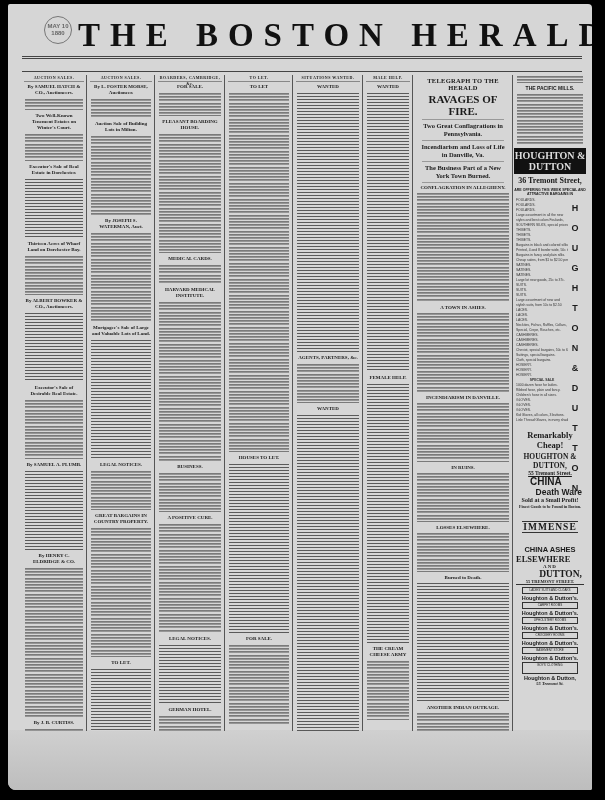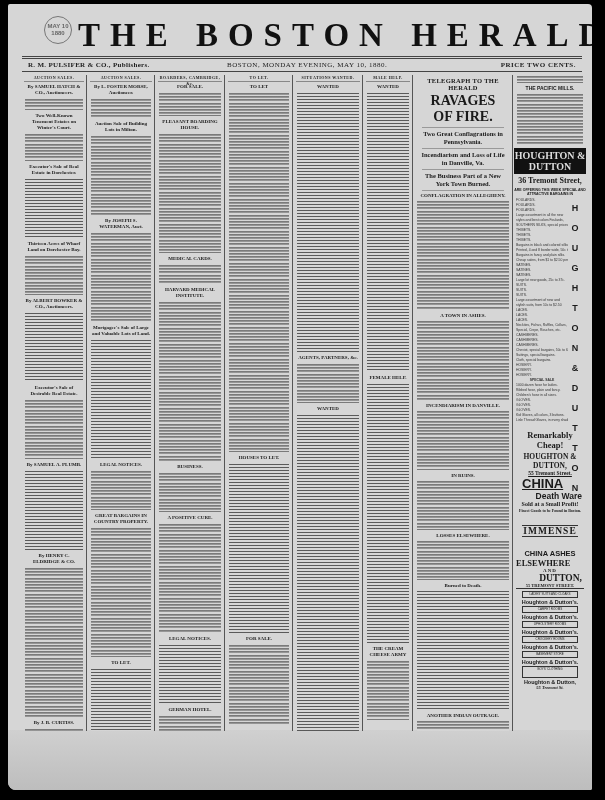--- a/index.html
+++ b/index.html
@@ -21,35 +21,35 @@
   .col{position:absolute;top:0;height:100%;overflow:hidden;border-right:1px solid #555;}
   .col:last-child{border-right:none;}
   .chead{font-size:4px;text-align:center;letter-spacing:0.5px;font-weight:bold;height:6px;line-height:6px;border-bottom:1px solid #888;margin:0 2px 2px;}
   .para{margin:0 3px 3px;}
   .para .hd{font-size:5px;font-weight:bold;text-align:center;line-height:6px;margin:2px 0;}
   .lines{height:var(--h,20px);
          background:repeating-linear-gradient(#d6d6d6 0 1px,#6a6a6a 1px 2px,#8a8a8a 2px 3px,#d6d6d6 3px 3.2px);opacity:.85;}
   .lines.dark{background:repeating-linear-gradient(#d6d6d6 0 1px,#444 1px 2.4px,#d6d6d6 2.4px 3px);}
   .sep{height:0;border-top:1px solid #999;margin:2px 8px;}
   .tele .title{font-size:6.5px;font-weight:bold;text-align:center;letter-spacing:.3px;margin:2px 0 1px;}
-  .tele .big{font-size:14px;font-weight:bold;text-align:center;margin:2px 8px;}
+  .tele .big{font-size:11px;font-weight:bold;text-align:center;margin:2px 8px;}
   .tele .sub{font-size:6.5px;font-weight:bold;text-align:center;line-height:8px;margin:2px 6px;}
   .tele .sub2{font-size:5px;font-weight:bold;text-align:center;margin:2px 0;}
   .ad{font-family:"Liberation Sans",sans-serif;}
   .ad .hdbig{background:#111;color:#ddd;font-family:"Liberation Serif",serif;font-weight:900;font-size:10px;text-align:center;padding:2px 0;margin:3px 0 2px;letter-spacing:0;}
   .ad .addr{font-family:"Liberation Serif",serif;font-weight:bold;font-size:8px;text-align:center;margin-bottom:3px;}
   .ad .small{font-size:3.5px;text-align:center;font-weight:bold;}
   .ad .list{position:relative;margin:2px 2px;}
   .ad .item{font-size:3.4px;line-height:5px;height:5px;white-space:nowrap;overflow:hidden;color:#333;}
   .ad .vert{position:absolute;right:2px;top:0;width:14px;text-align:center;font-weight:bold;font-size:9px;font-family:"Liberation Sans",sans-serif;}
   .ad .vert span{display:block;height:20px;line-height:20px;}
   .ad .rem{font-family:"Liberation Serif",serif;font-weight:900;font-size:8.5px;text-align:center;margin:2px 0;}
   .ad .hd2{font-family:"Liberation Serif",serif;font-weight:900;font-size:7.5px;text-align:center;}
   .ad .u{font-family:"Liberation Serif",serif;font-weight:bold;font-size:5.5px;text-align:center;text-decoration:underline;}
-  .ad .china{font-weight:900;font-size:13px;margin-left:8px;text-decoration:underline;}
+  .ad .china{font-weight:900;font-size:10px;margin-left:16px;}
   .ad .glass{font-weight:bold;font-size:8.5px;text-align:right;margin-right:4px;}
   .ad .sold{font-family:"Liberation Serif",serif;font-weight:bold;font-size:6px;text-align:center;}
   .ad .finest{font-family:"Liberation Serif",serif;font-weight:bold;font-size:4px;text-align:center;margin:1px 0;}
   .ad .immense{font-family:"Liberation Serif",serif;font-weight:900;font-size:9.5px;text-align:center;border-top:1px solid #333;border-bottom:1px solid #333;margin:12px 8px;letter-spacing:1px;}
   .ad .chinaware{font-weight:900;font-size:7.5px;text-align:center;}
   .ad .hgt{font-family:"Liberation Serif",serif;font-weight:900;font-size:8.5px;margin-left:2px;}
   .ad .and{font-family:"Liberation Serif",serif;font-weight:bold;font-size:5px;text-align:center;letter-spacing:1px;}
   .ad .dtn{font-family:"Liberation Serif",serif;font-weight:900;font-size:9.5px;text-align:right;margin-right:4px;}
   .ad .st{font-family:"Liberation Serif",serif;font-weight:bold;font-size:4.5px;text-align:center;border-bottom:1px solid #333;margin:0 2px 2px;}
   .ad .box{border:1px solid #333;margin:1px 8px;height:5px;font-size:3px;text-align:center;line-height:5px;}
@@ -60,25 +60,20 @@
 </head>
 <body>
 
 <div class="page">
   <div class="stamp">
       <span>MAY 10 1880</span>
     </div>
   <div class="masthead">THE BOSTON HERALD.</div>
   <div class="rule" style="top:52px;"></div>
   <div class="rule" style="top:54px;border-top-width:1px;"></div>
-  <div class="infoline">
-    <span class="pub">R. M. PULSIFER &amp; CO., Publishers.</span>
-    <span class="date">BOSTON, MONDAY EVENING, MAY 10, 1880.</span>
-    <span class="price">PRICE TWO CENTS.</span>
-  </div>
   <div class="rule" style="top:67px;"></div>
 
   <div class="cols">
 
     <div class="col" style="left:0;width:64px;">
       <div class="chead">AUCTION SALES.</div>
       <div class="para">
           <div class="hd">By SAMUEL HATCH &amp; CO., Auctioneers.</div>
           <div class="lines" style="--h:12px"></div>
         </div>

